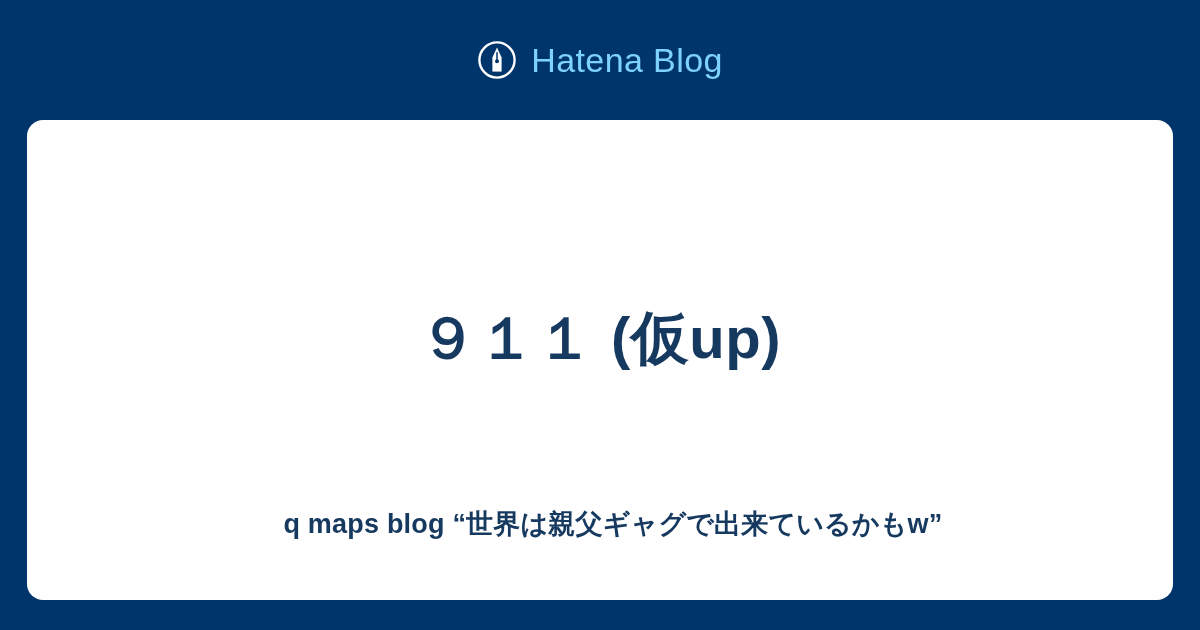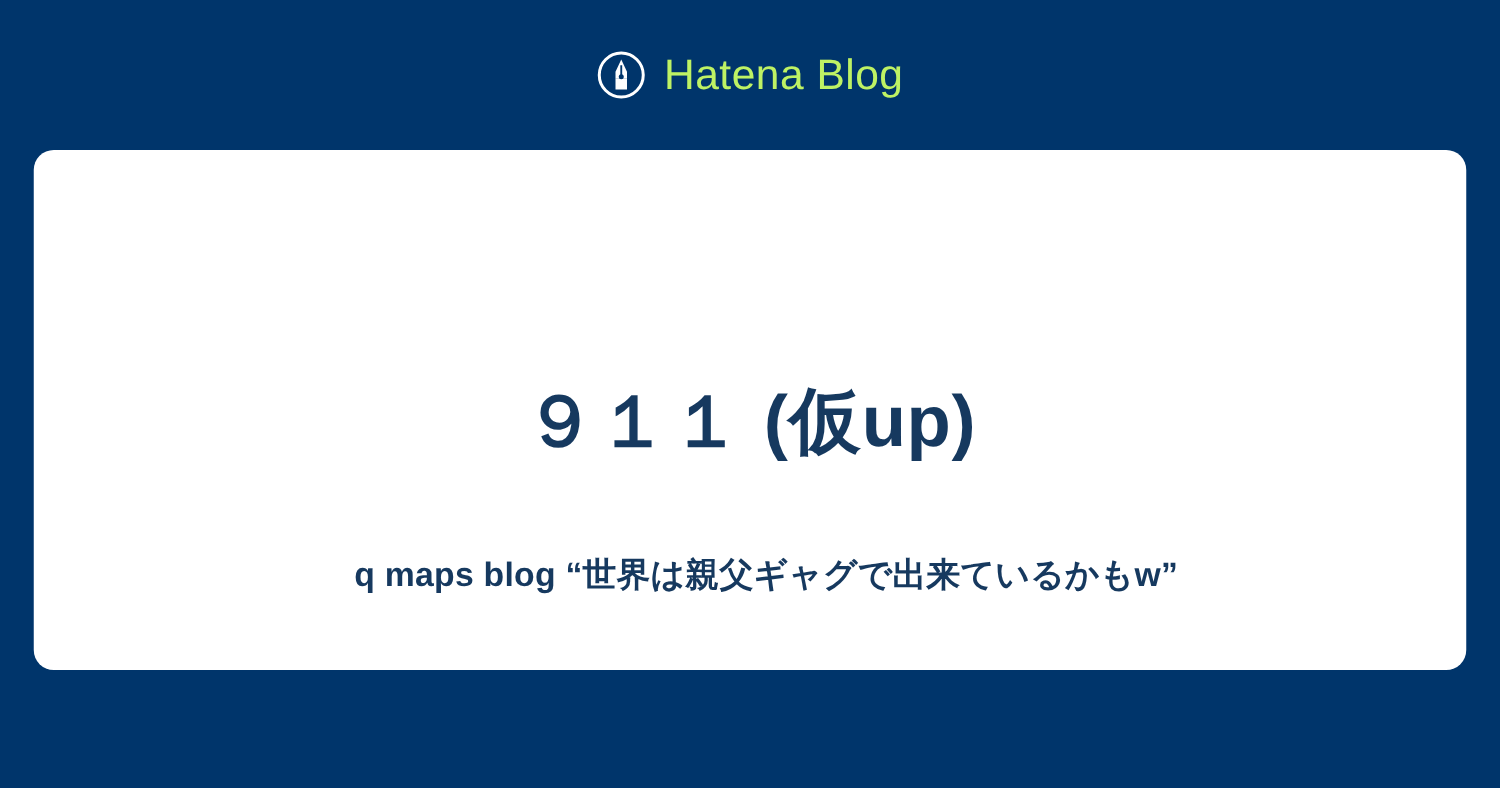--- a/index.html
+++ b/index.html
@@ -30,36 +30,36 @@
   }
 
   .brand-logo {
     width: 40px;
     height: 40px;
     display: block;
     flex: 0 0 auto;
   }
 
   .brand-name {
-    color: #bef264;
+    color: #7dd3fc;
     font-size: 34px;
     font-weight: 300;
     letter-spacing: 0.4px;
     line-height: 1;
     white-space: nowrap;
     font-family: "Liberation Sans", "DejaVu Sans", sans-serif;
   }
 
   
   .card {
     position: absolute;
     left: 27px;
     top: 120px;
     width: 1146px;
-    height: 416px;
+    height: 480px;
     background: #ffffff;
     border-radius: 16px;
     overflow: hidden;
   }
 
   .card-inner {
     position: absolute;
     inset: 0;
   }
 

